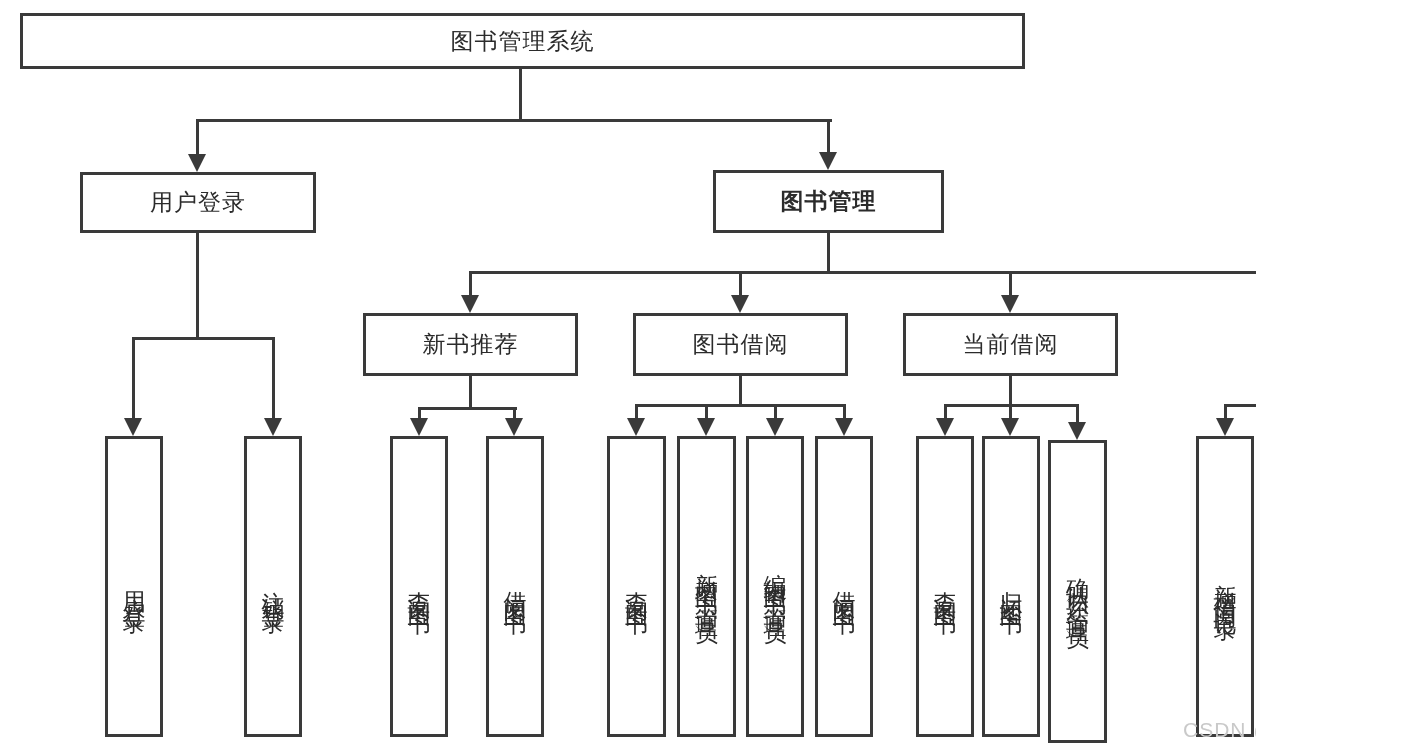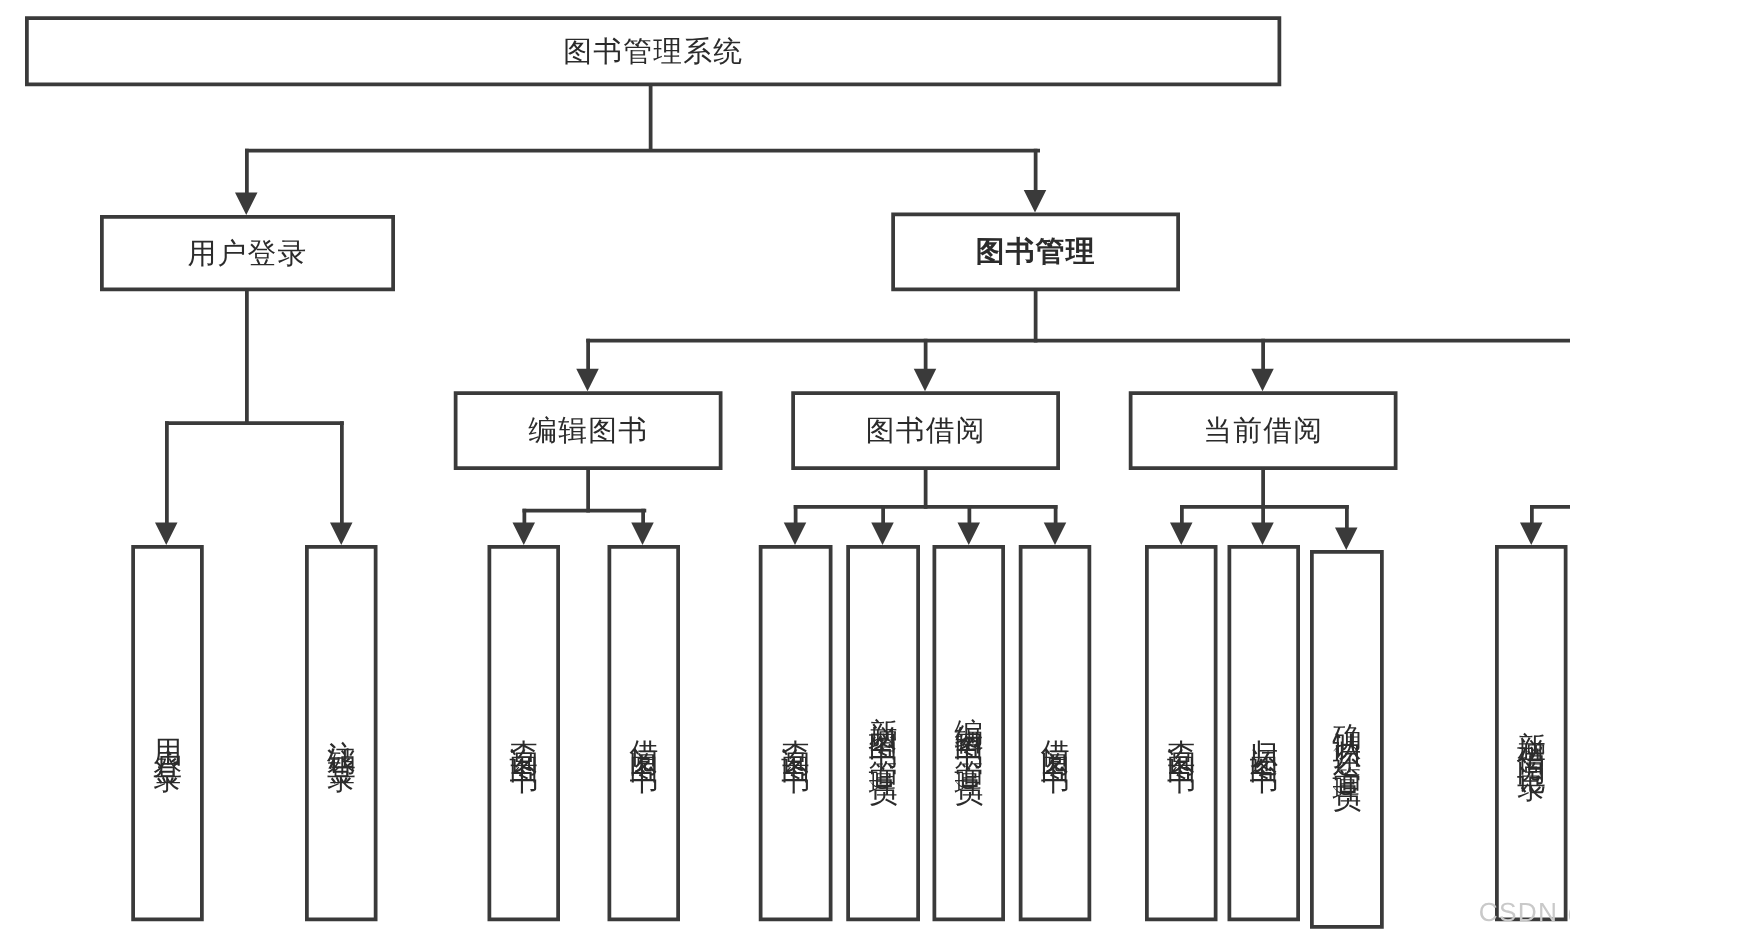--- a/index.html
+++ b/index.html
@@ -102,21 +102,21 @@
   <div class="vl" style="left:469px;top:271px;height:26px;"></div>
   <div class="arrow" style="left:461px;top:295px;"></div>
   <div class="vl" style="left:739px;top:271px;height:26px;"></div>
   <div class="arrow" style="left:731px;top:295px;"></div>
   <div class="vl" style="left:1009px;top:271px;height:26px;"></div>
   <div class="arrow" style="left:1001px;top:295px;"></div>
   <div class="vl" style="left:1279px;top:271px;height:26px;"></div>
   <div class="arrow" style="left:1271px;top:295px;"></div>
 
   <div class="box" style="left:363px;top:313px;width:215px;height:63px;">
-    <span>编辑图书</span>
+    <span>新书推荐</span>
   </div>
   <div class="box" style="left:903px;top:313px;width:215px;height:63px;">
     <span>当前借阅</span>
   </div>
   <div class="box" style="left:633px;top:313px;width:215px;height:63px;">
     <span>图书借阅</span>
   </div>
 
   <div class="vl" style="left:469px;top:374px;height:36px;"></div>
   <div class="hl" style="left:418px;top:407px;width:99px;"></div>

